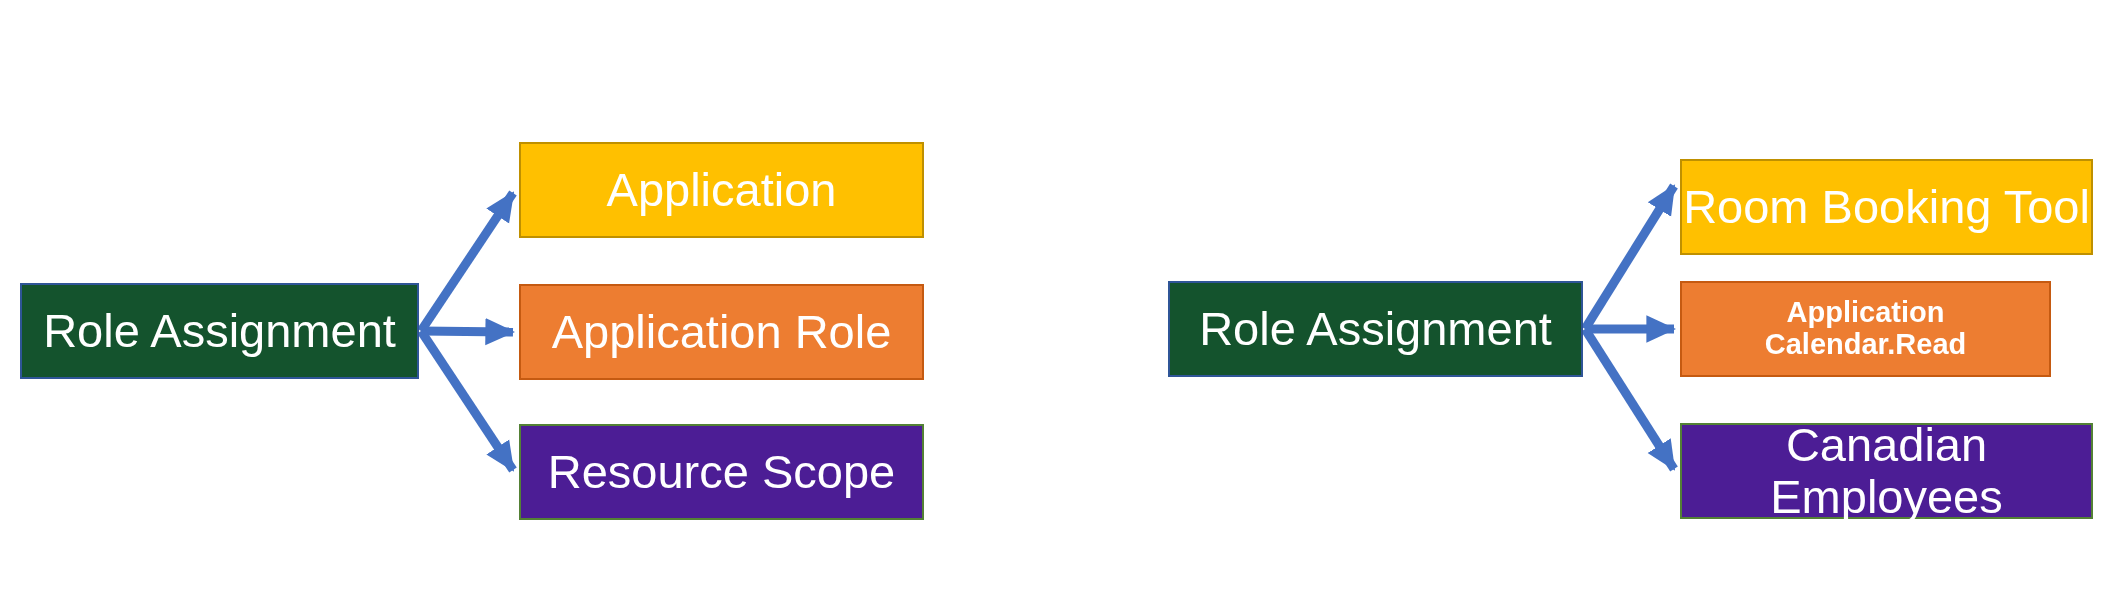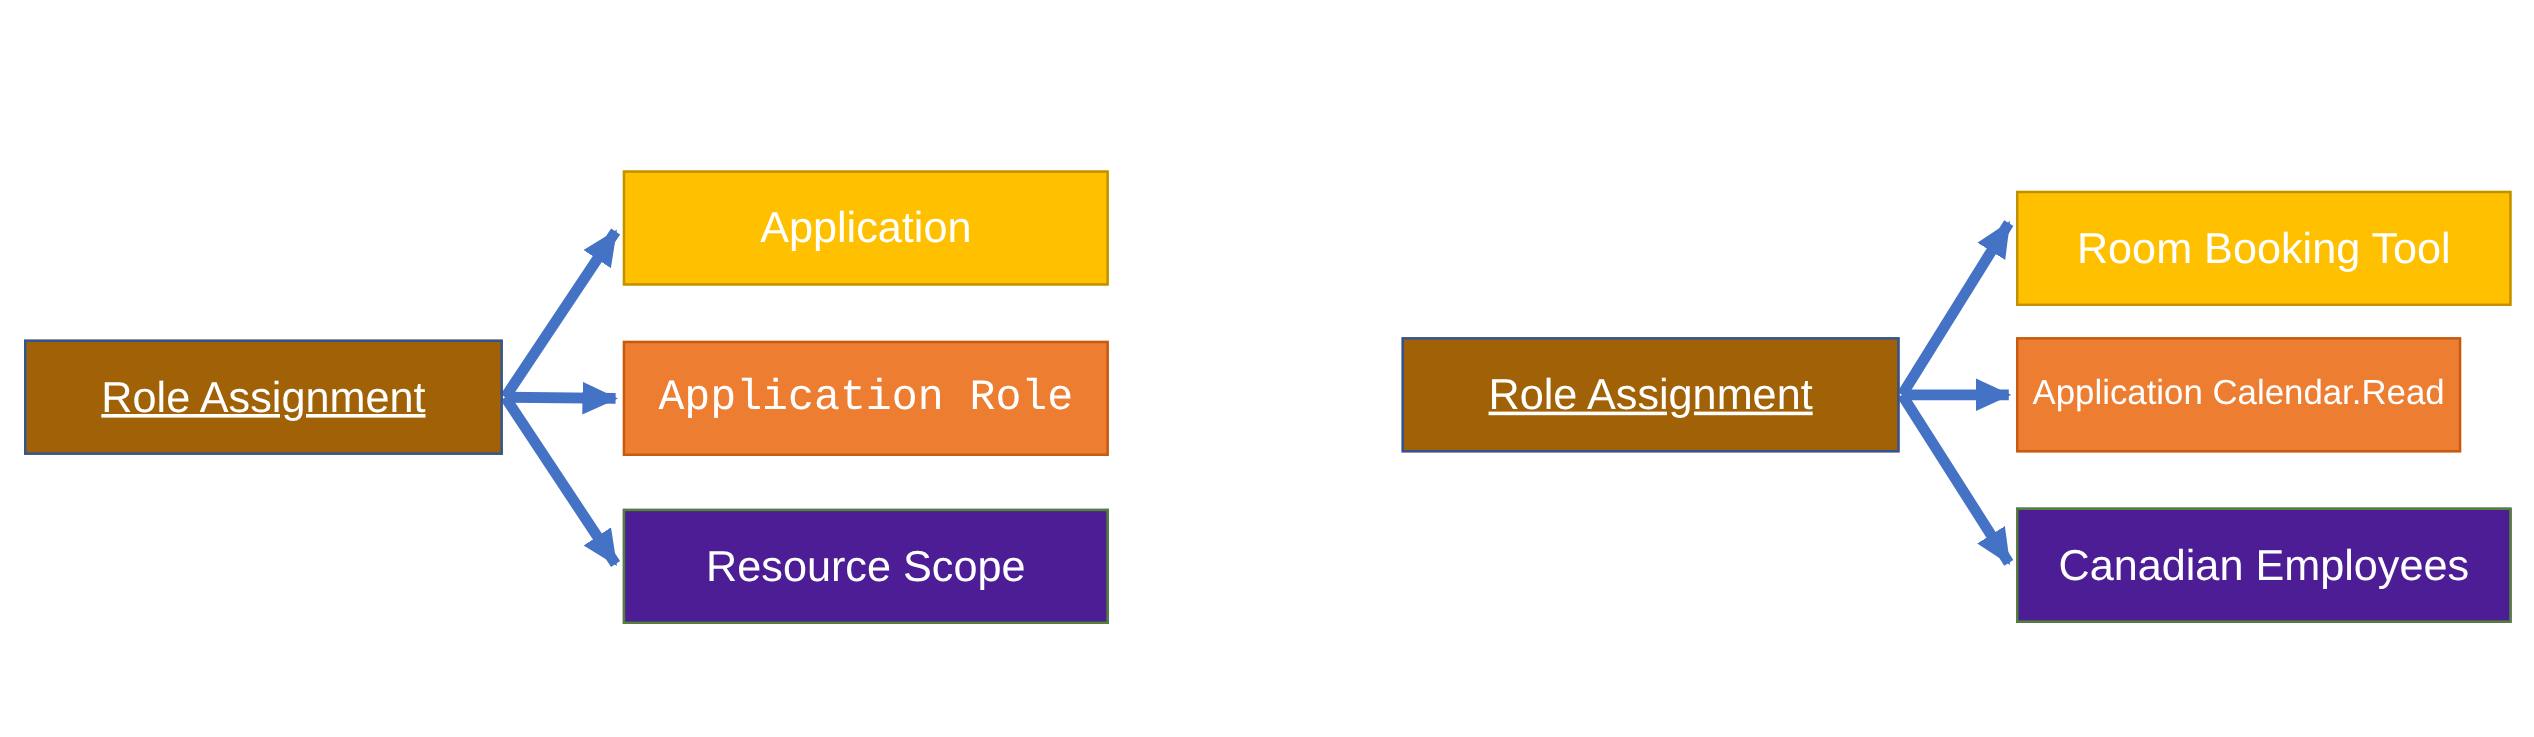--- a/index.html
+++ b/index.html
@@ -24,41 +24,41 @@
     pointer-events: none;
   }
   .node {
     position: absolute;
     display: flex;
     align-items: center;
     justify-content: center;
     text-align: center;
     box-sizing: border-box;
     color: #ffffff;
-    font-size: 36px;
+    font-size: 47px;
     line-height: 1.1;
     border-style: solid;
     border-width: 2px;
   }
-  .fill-blue   { background: #a16207; border-color: #2F5597; text-decoration: underline; }
+  .fill-blue   { background: #14532d; border-color: #2F5597; }
   .fill-gold   { background: #FFC000; border-color: #BF9000; }
   .fill-orange { background: #ED7D31; border-color: #C55A11; }
   .fill-green  { background: #4c1d95; border-color: #538135; }
   .small-text  { font-size: 29px; }
 
   
   .d0-root { left: 20px;   top: 283px; width: 399px; height: 96px; }
   .d0-c0   { left: 519px;  top: 142px; width: 405px; height: 96px; }
-  .d0-c1   { left: 519px;  top: 284px; width: 405px; height: 96px; font-family: Liberation Mono, monospace; }
+  .d0-c1   { left: 519px;  top: 284px; width: 405px; height: 96px; }
   .d0-c2   { left: 519px;  top: 424px; width: 405px; height: 96px; }
 
   
   .d1-root { left: 1168px; top: 281px; width: 415px; height: 96px; }
   .d1-c0   { left: 1680px; top: 135px; width: 413px; height: 96px; margin-top: 24px; }
-  .d1-c1   { left: 1680px; top: 281px; width: 371px; height: 96px; }
+  .d1-c1   { left: 1680px; top: 281px; width: 371px; height: 96px; font-weight: bold; }
   .d1-c2   { left: 1680px; top: 423px; width: 413px; height: 96px; }
 </style>
 </head>
 <body>
 
 <div class="canvas">
 
   <svg class="arrows" viewBox="0 0 2112 614" xmlns="http://www.w3.org/2000/svg">
     <defs>
       <marker id="ah" viewBox="0 0 10 10" refX="9.3" refY="5" markerWidth="3.3" markerHeight="3.3" orient="auto" markerUnits="strokeWidth">

